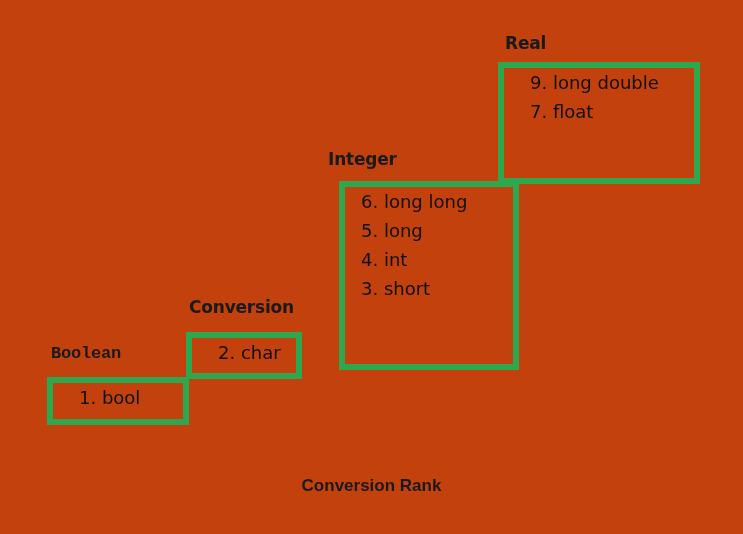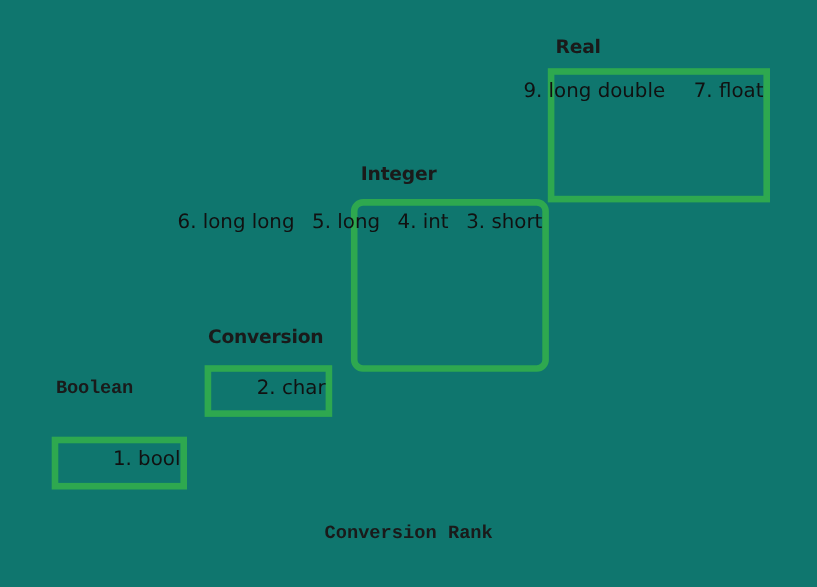--- a/index.html
+++ b/index.html
@@ -4,21 +4,21 @@
 <style>
   html, body {
     margin: 0;
     padding: 0;
     background: #ffffff;
   }
   #canvas {
     position: relative;
     width: 743px;
     height: 534px;
-    background: #0f766e;
+    background: #c2410c;
     overflow: hidden;
     font-family: "DejaVu Sans", sans-serif;
   }
 
   
   .group-label {
     position: absolute;
     font-family: "DejaVu Sans", sans-serif;
     font-size: 17px;
     font-weight: bold;
@@ -37,42 +37,42 @@
     border-width: 6px;
     background: transparent;
   }
   .rank-box-inner {
     position: absolute;
     left: 0; top: 0;
     width: 100%;
     height: 100%;
     box-sizing: border-box;
     display: flex;
-    flex-direction: row;
-    justify-content: flex-end;
+    flex-direction: column;
+    justify-content: flex-start;
   }
   .rank-line {
     font-family: "DejaVu Sans", sans-serif;
     font-size: 18px;
     color: #111111;
     line-height: 29px;
     white-space: nowrap;
   }
 
   
   .indent-32 .rank-line { padding-left: 26px; }
   .indent-20 .rank-line { padding-left: 16px; }
 
   
   #caption {
     position: absolute;
     left: 0;
     width: 743px;
     text-align: center;
-    font-family: Liberation Mono, monospace;
+    font-family: Liberation Sans, sans-serif;
     font-size: 17px;
     font-weight: bold;
     color: #1a1a1a;
   }
 </style>
 </head>
 <body>
 
 <div id="canvas">
 
@@ -80,40 +80,40 @@
 
   <div class="rank-box" style="left: 498px; top: 62px; width: 202px; height: 122px; border-color: rgb(46, 168, 79);">
     <div class="rank-box-inner indent-32">
       <div class="rank-line">9. long double</div>
       <div class="rank-line">7. float</div>
     </div>
   </div>
 
   <div class="group-label" style="left:328px; top:149px;">Integer</div>
 
-  <div class="rank-box" style="left: 319px; top: 181px; width: 180px; height: 157px; border-color: rgb(46, 168, 79); border-radius: 11px;">
+  <div class="rank-box" style="left: 339px; top: 181px; width: 180px; height: 189px; border-color: rgb(46, 168, 79);">
     <div class="rank-box-inner indent-20">
       <div class="rank-line">6. long long</div>
       <div class="rank-line">5. long</div>
       <div class="rank-line">4. int</div>
       <div class="rank-line">3. short</div>
     </div>
   </div>
 
   <div class="group-label" style="left:189px; top:297px;">Conversion</div>
 
   <div class="rank-box" style="left: 186px; top: 332px; width: 116px; height: 47px; border-color: rgb(46, 168, 79);">
     <div class="rank-box-inner indent-32">
       <div class="rank-line">2. char</div>
     </div>
   </div>
 
   <div class="group-label" style="left:51px; top:344px;font-family:Liberation Mono, monospace;">Boolean</div>
 
-  <div class="rank-box" style="left: 47px; top: 377px; width: 123px; height: 48px; border-color: rgb(46, 168, 79); margin-top: 20px;">
+  <div class="rank-box" style="left: 47px; top: 377px; width: 142px; height: 48px; border-color: rgb(46, 168, 79);">
     <div class="rank-box-inner indent-32">
       <div class="rank-line">1. bool</div>
     </div>
   </div>
 
   <div id="caption" style="top:476px;">Conversion Rank</div>
 
 </div>
 
 </body></html>

